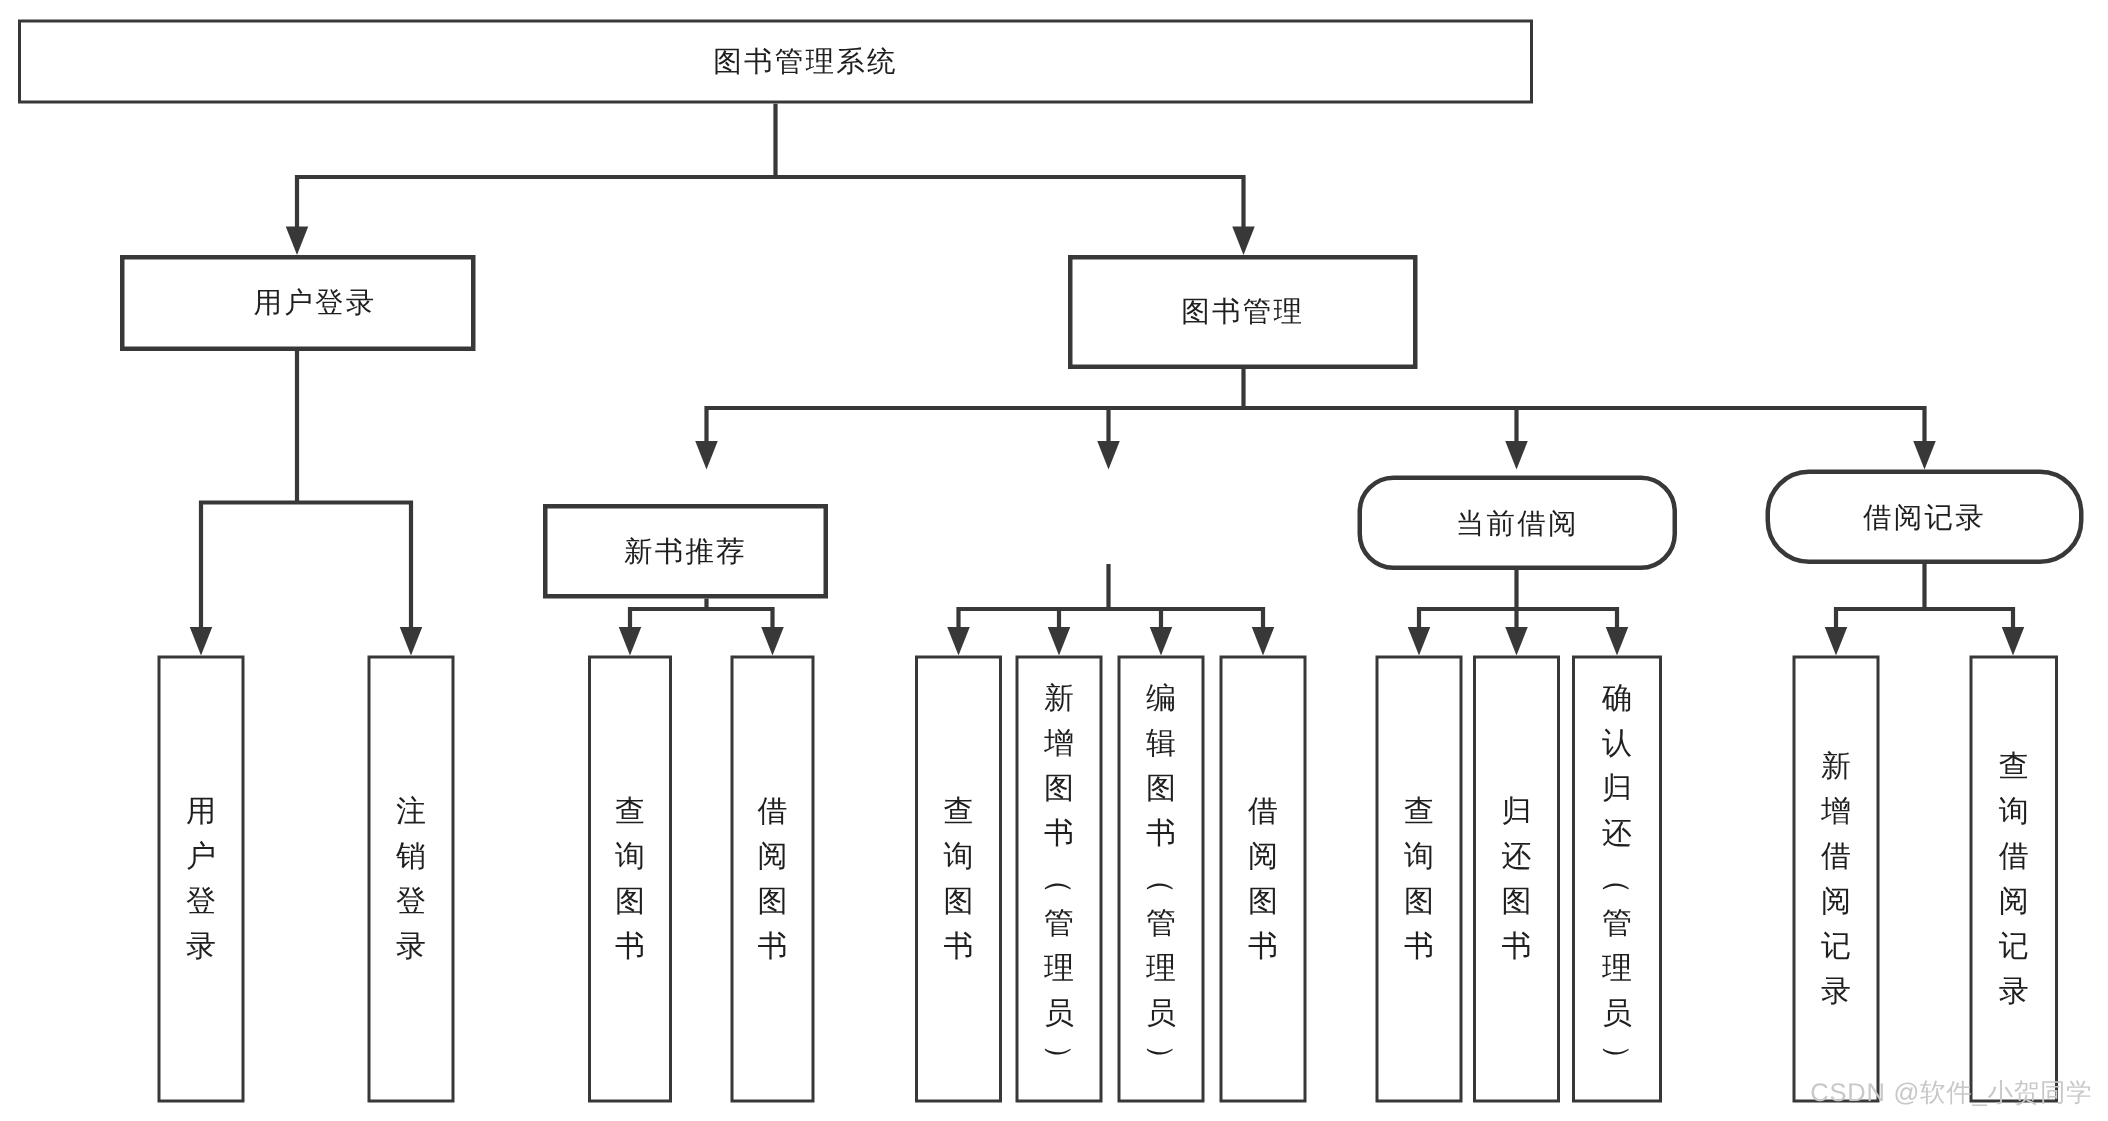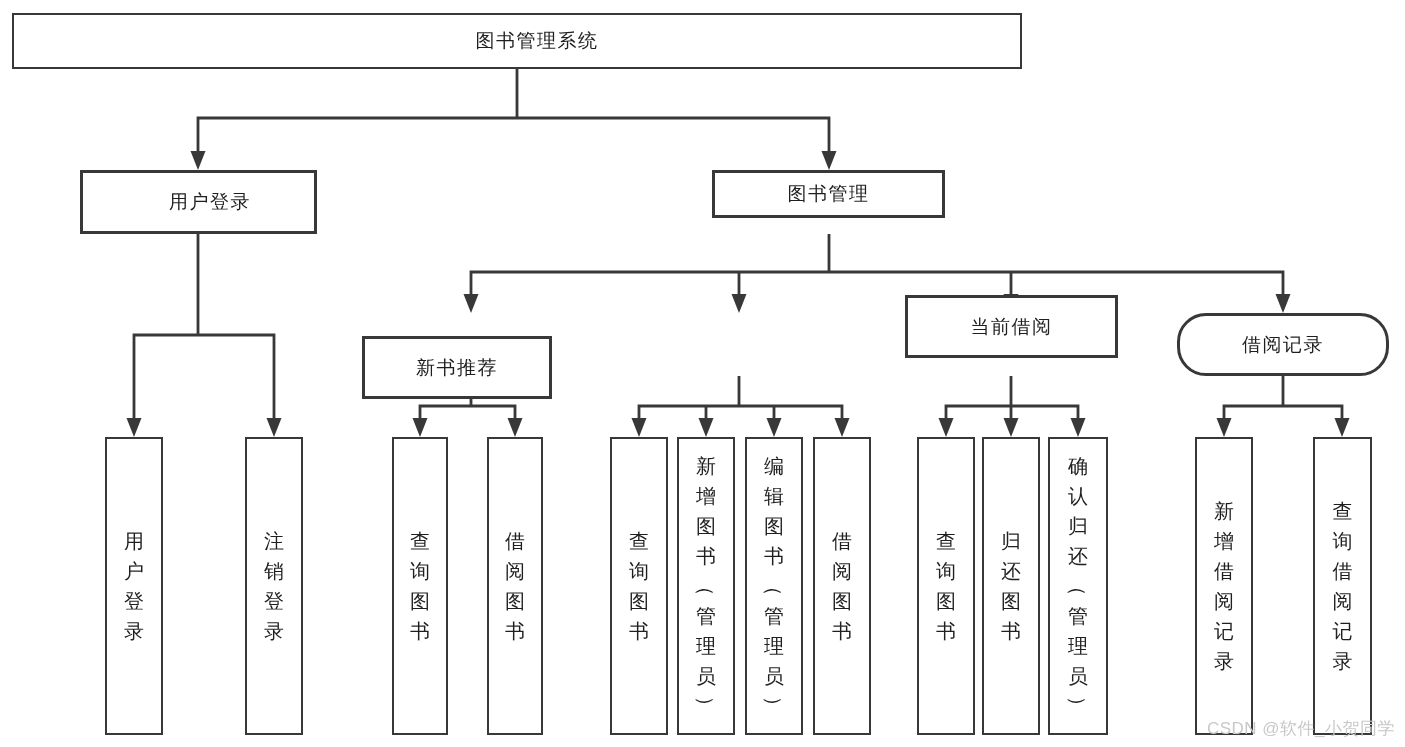--- a/index.html
+++ b/index.html
@@ -96,23 +96,23 @@
       <polygon points="1003.5,418 1018.5,418 1011,437" fill="#383838"></polygon>
       <polygon points="1070.5,418 1085.5,418 1078,437" fill="#383838"></polygon>
       <path d="M 1283 376 V 406 M 1222.6 406 H 1343.4 M 1224 406 V 422 M 1342 406 V 422" stroke="#383838" stroke-width="2.8" fill="none"></path>
       <polygon points="1216.5,418 1231.5,418 1224,437" fill="#383838"></polygon>
       <polygon points="1334.5,418 1349.5,418 1342,437" fill="#383838"></polygon>
     </svg>
 
   <div class="watermark">CSDN @软件_小贺同学</div>
 <div class="node h" style="left: 12px; top: 13px; width: 1010px; height: 56px; border-width: 2px; padding-left: 40px;">图书管理系统</div>
     <div class="node h" style="left: 80px; top: 170px; width: 237px; height: 64px; border-width: 3px; padding-left: 23px;">用户登录</div>
-    <div class="node h" style="left: 712px; top: 170px; width: 233px; height: 48px; border-width: 3px;">图书管理</div>
+    <div class="node h" style="left: 712px; top: 170px; width: 233px; height: 76px; border-width: 3px;">图书管理</div>
     <div class="node h" style="left: 362px; top: 313px; width: 190px; height: 63px; border-width: 3px; margin-top: 23px;">新书推荐</div>
-    <div class="node h" style="left: 905px; top: 295px; width: 213px; height: 63px; border-width: 3px;">当前借阅</div>
+    <div class="node h" style="left: 905px; top: 317px; width: 213px; height: 63px; border-width: 3px; border-radius: 24px;">当前借阅</div>
     <div class="node h" style="left: 1177px; top: 313px; width: 212px; height: 63px; border-width: 3px; border-radius: 29px;">借阅记录</div>
     <div class="node v" style="left: 105px; top: 437px; width: 58px; height: 298px; border-width: 2px;">
       <div class="vtext">
         <span class="vchar">用</span>
         <span class="vchar">户</span>
         <span class="vchar">登</span>
         <span class="vchar">录</span>
       </div>
     </div>
     <div class="node v" style="left: 245px; top: 437px; width: 58px; height: 298px; border-width: 2px;">

